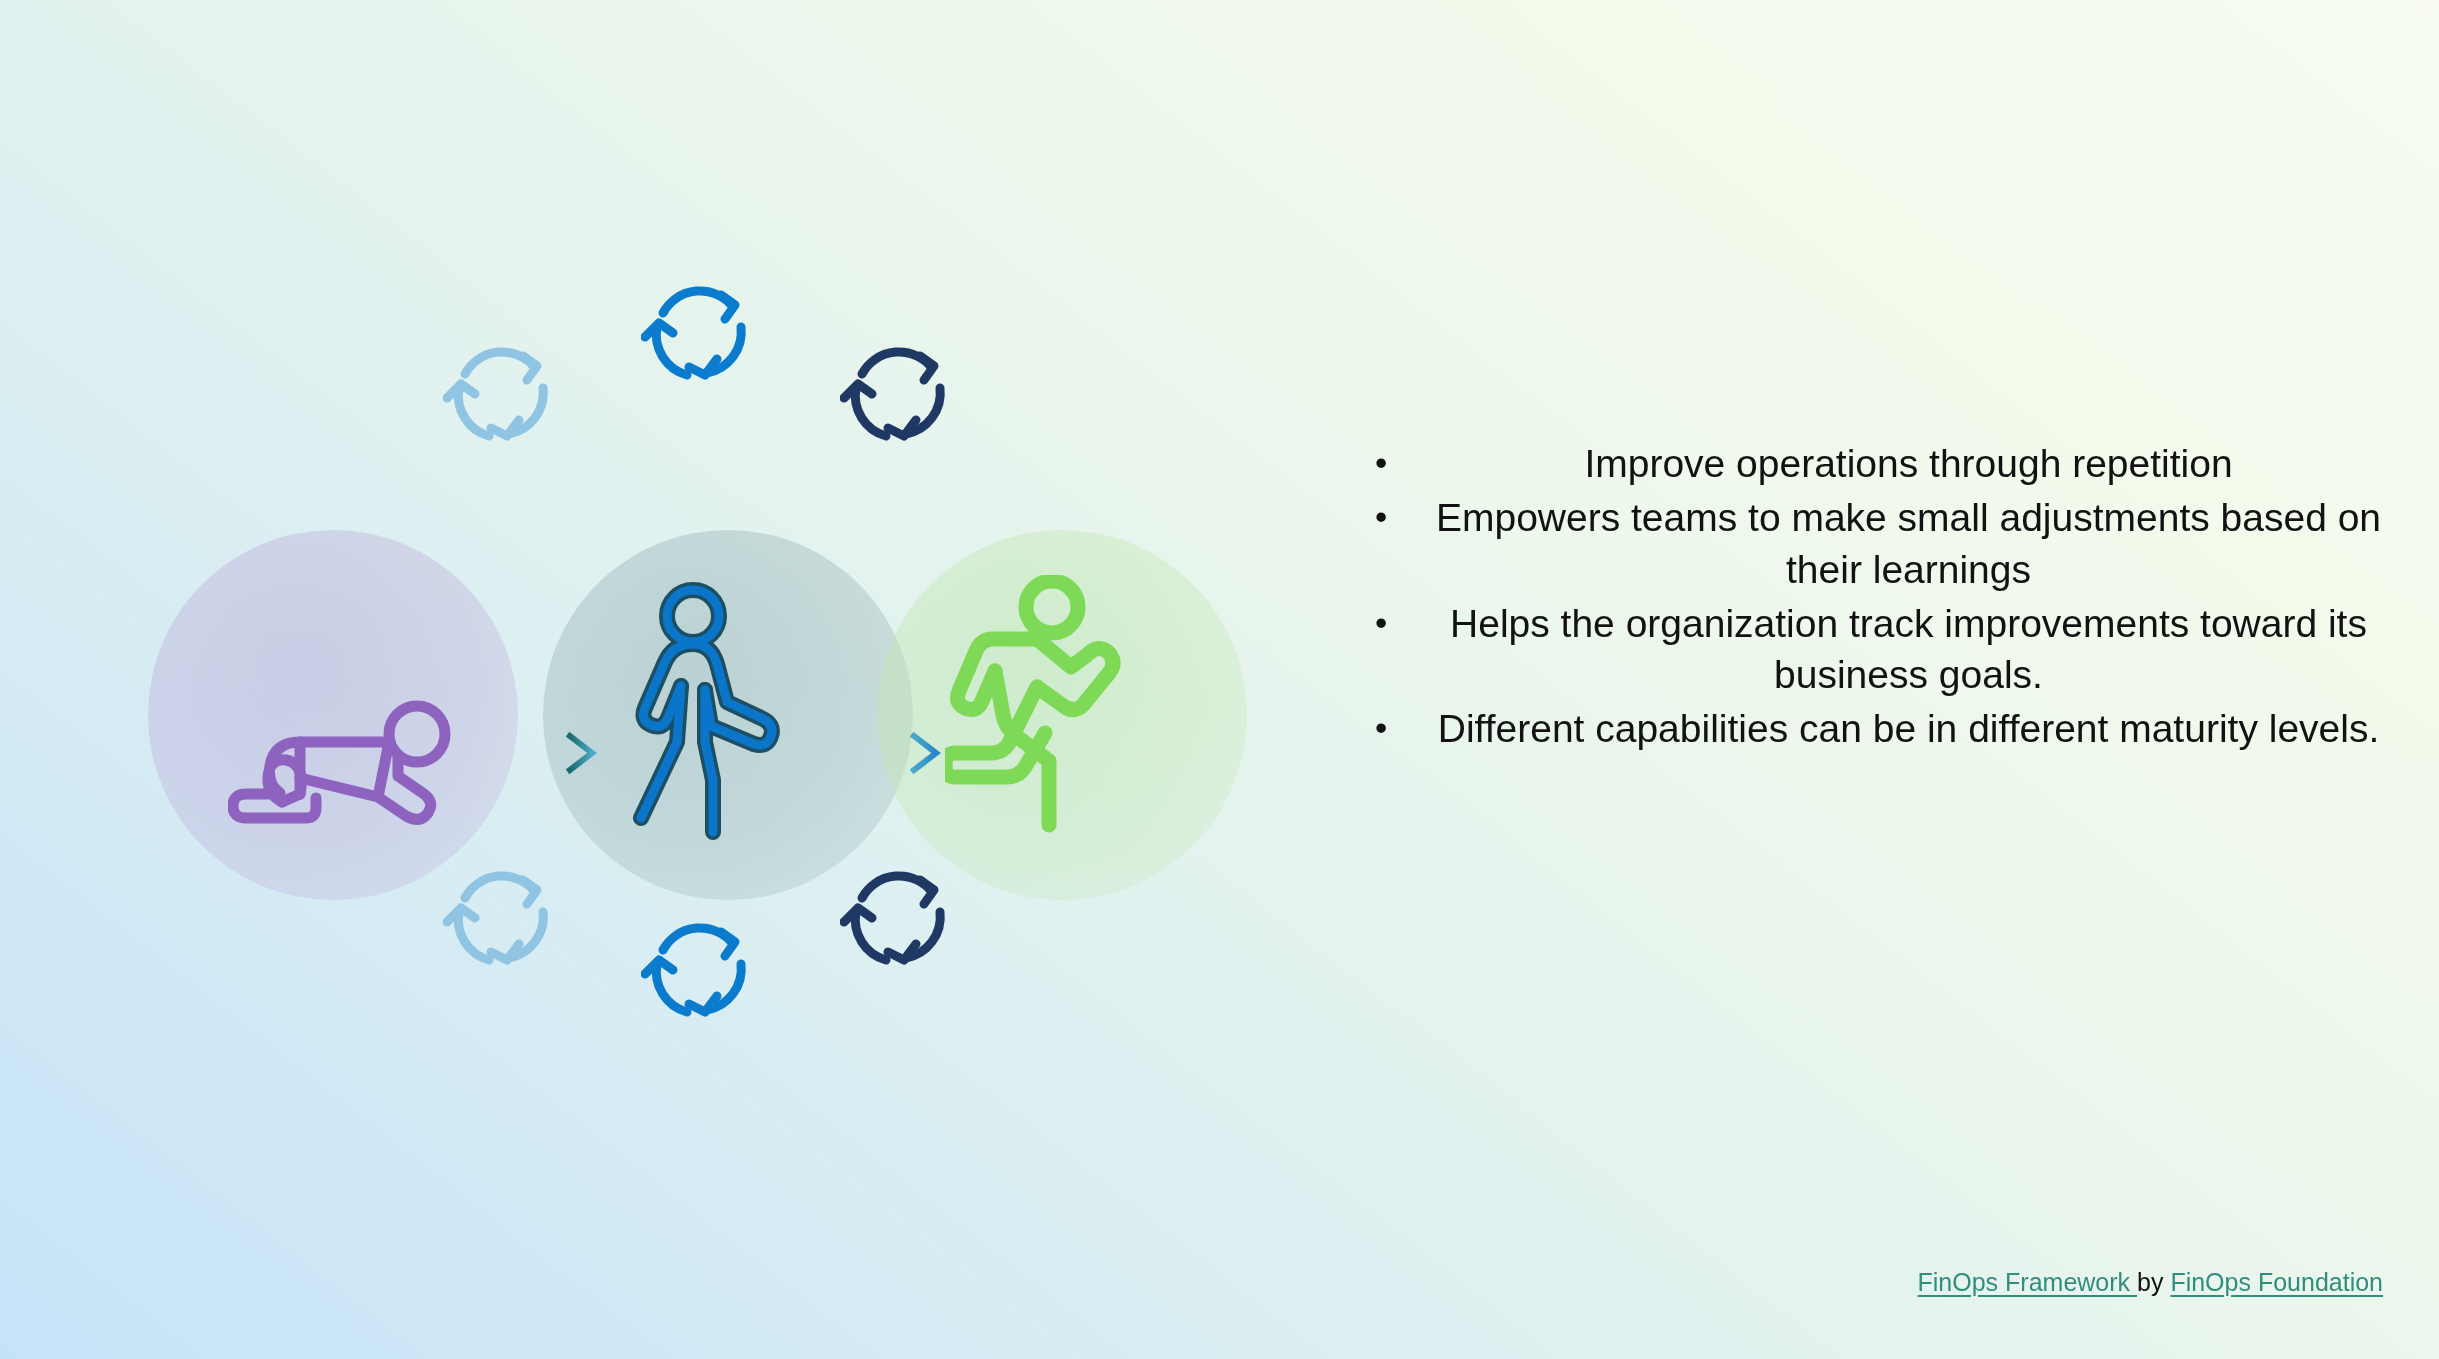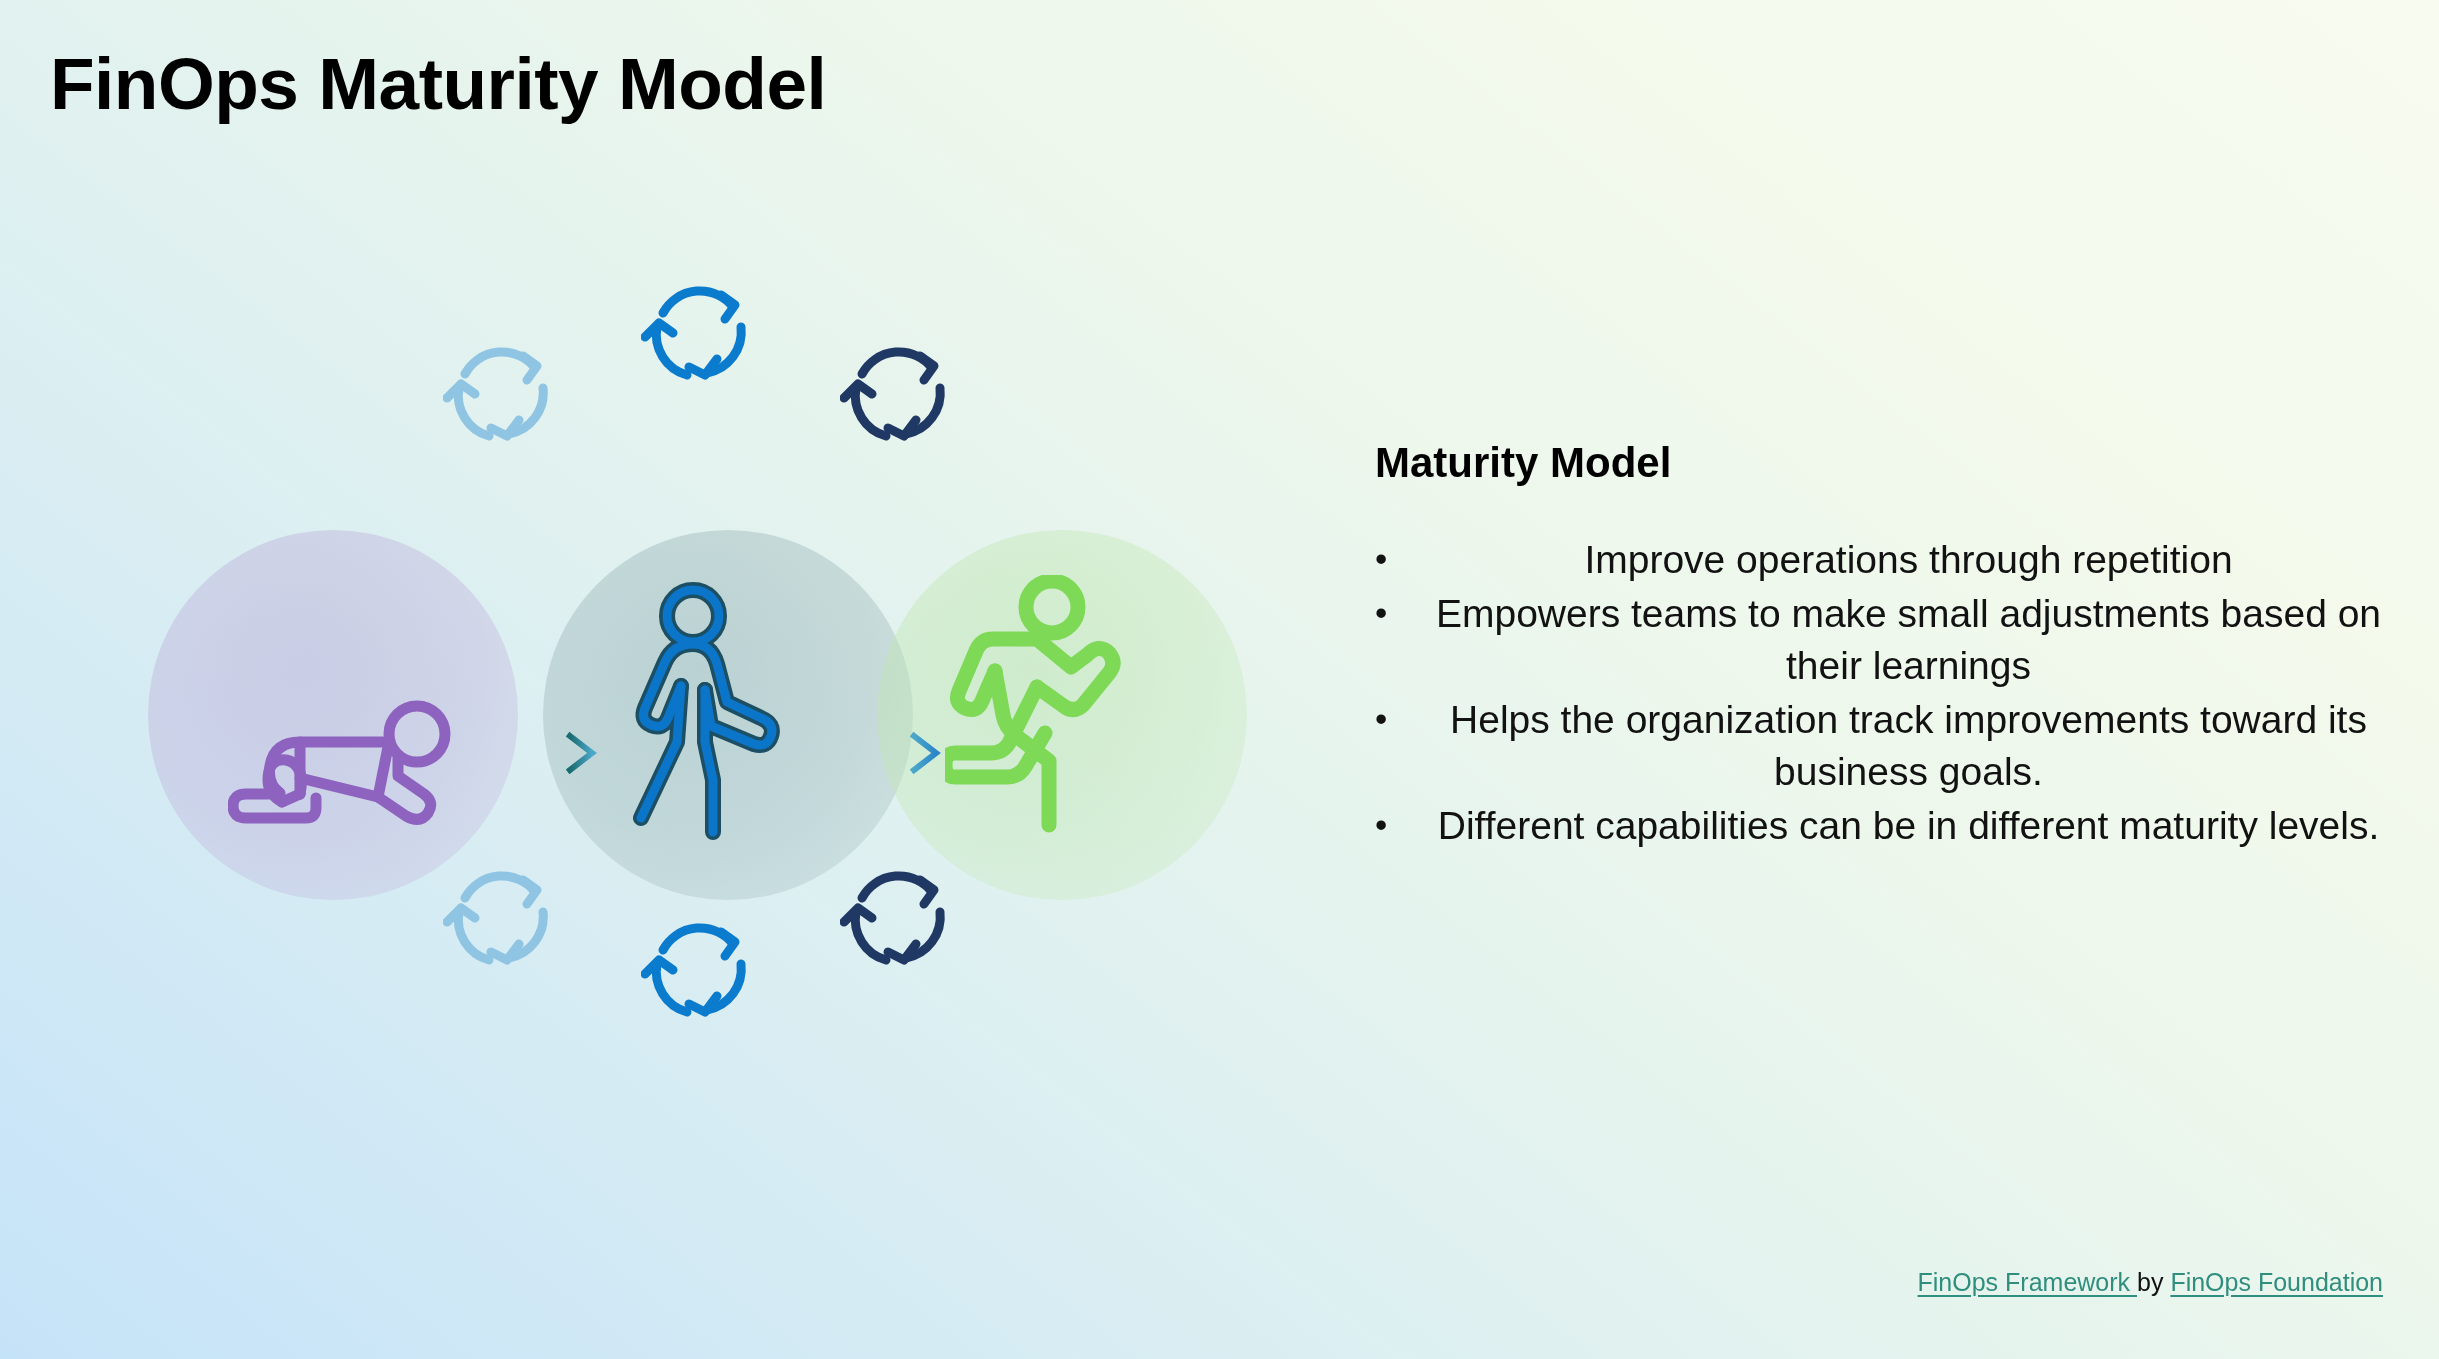--- a/index.html
+++ b/index.html
@@ -155,21 +155,20 @@
   .footer-by {
     color: #111111;
     text-decoration: none;
   }
 </style>
 </head>
 <body>
 
 <div class="slide">
 
-  <div class="slide-title">FinOps Maturity Model</div>
 
   <div class="diagram">
 
     <div class="stage-circle crawl"></div>
     <div class="stage-circle walk"></div>
     <div class="stage-circle run"></div>
 
     <div class="figure-icon crawl">
       <svg viewBox="0 0 225 135" width="225" height="135">
         <g fill="none" stroke="#8e63bf" stroke-width="11" stroke-linecap="round" stroke-linejoin="round">
@@ -315,21 +314,20 @@
           <path d="M76 84 L64 100 L48 92"></path>
           <path d="M46 100 A42 42 0 0 1 16 52"></path>
           <path d="M4 62 L18 48 L32 58"></path>
         </g>
       </svg>
     </div>
 
   </div>
 
   <div class="text-panel">
-    <div class="panel-heading">Maturity Model</div>
     <ul class="bullet-list">
       <li class="bullet-row">
         <span class="bullet-dot">•</span>
         <span class="bullet-text">Improve operations through repetition</span>
       </li>
       <li class="bullet-row">
         <span class="bullet-dot">•</span>
         <span class="bullet-text">Empowers teams to make small adjustments based on their learnings</span>
       </li>
       <li class="bullet-row">

